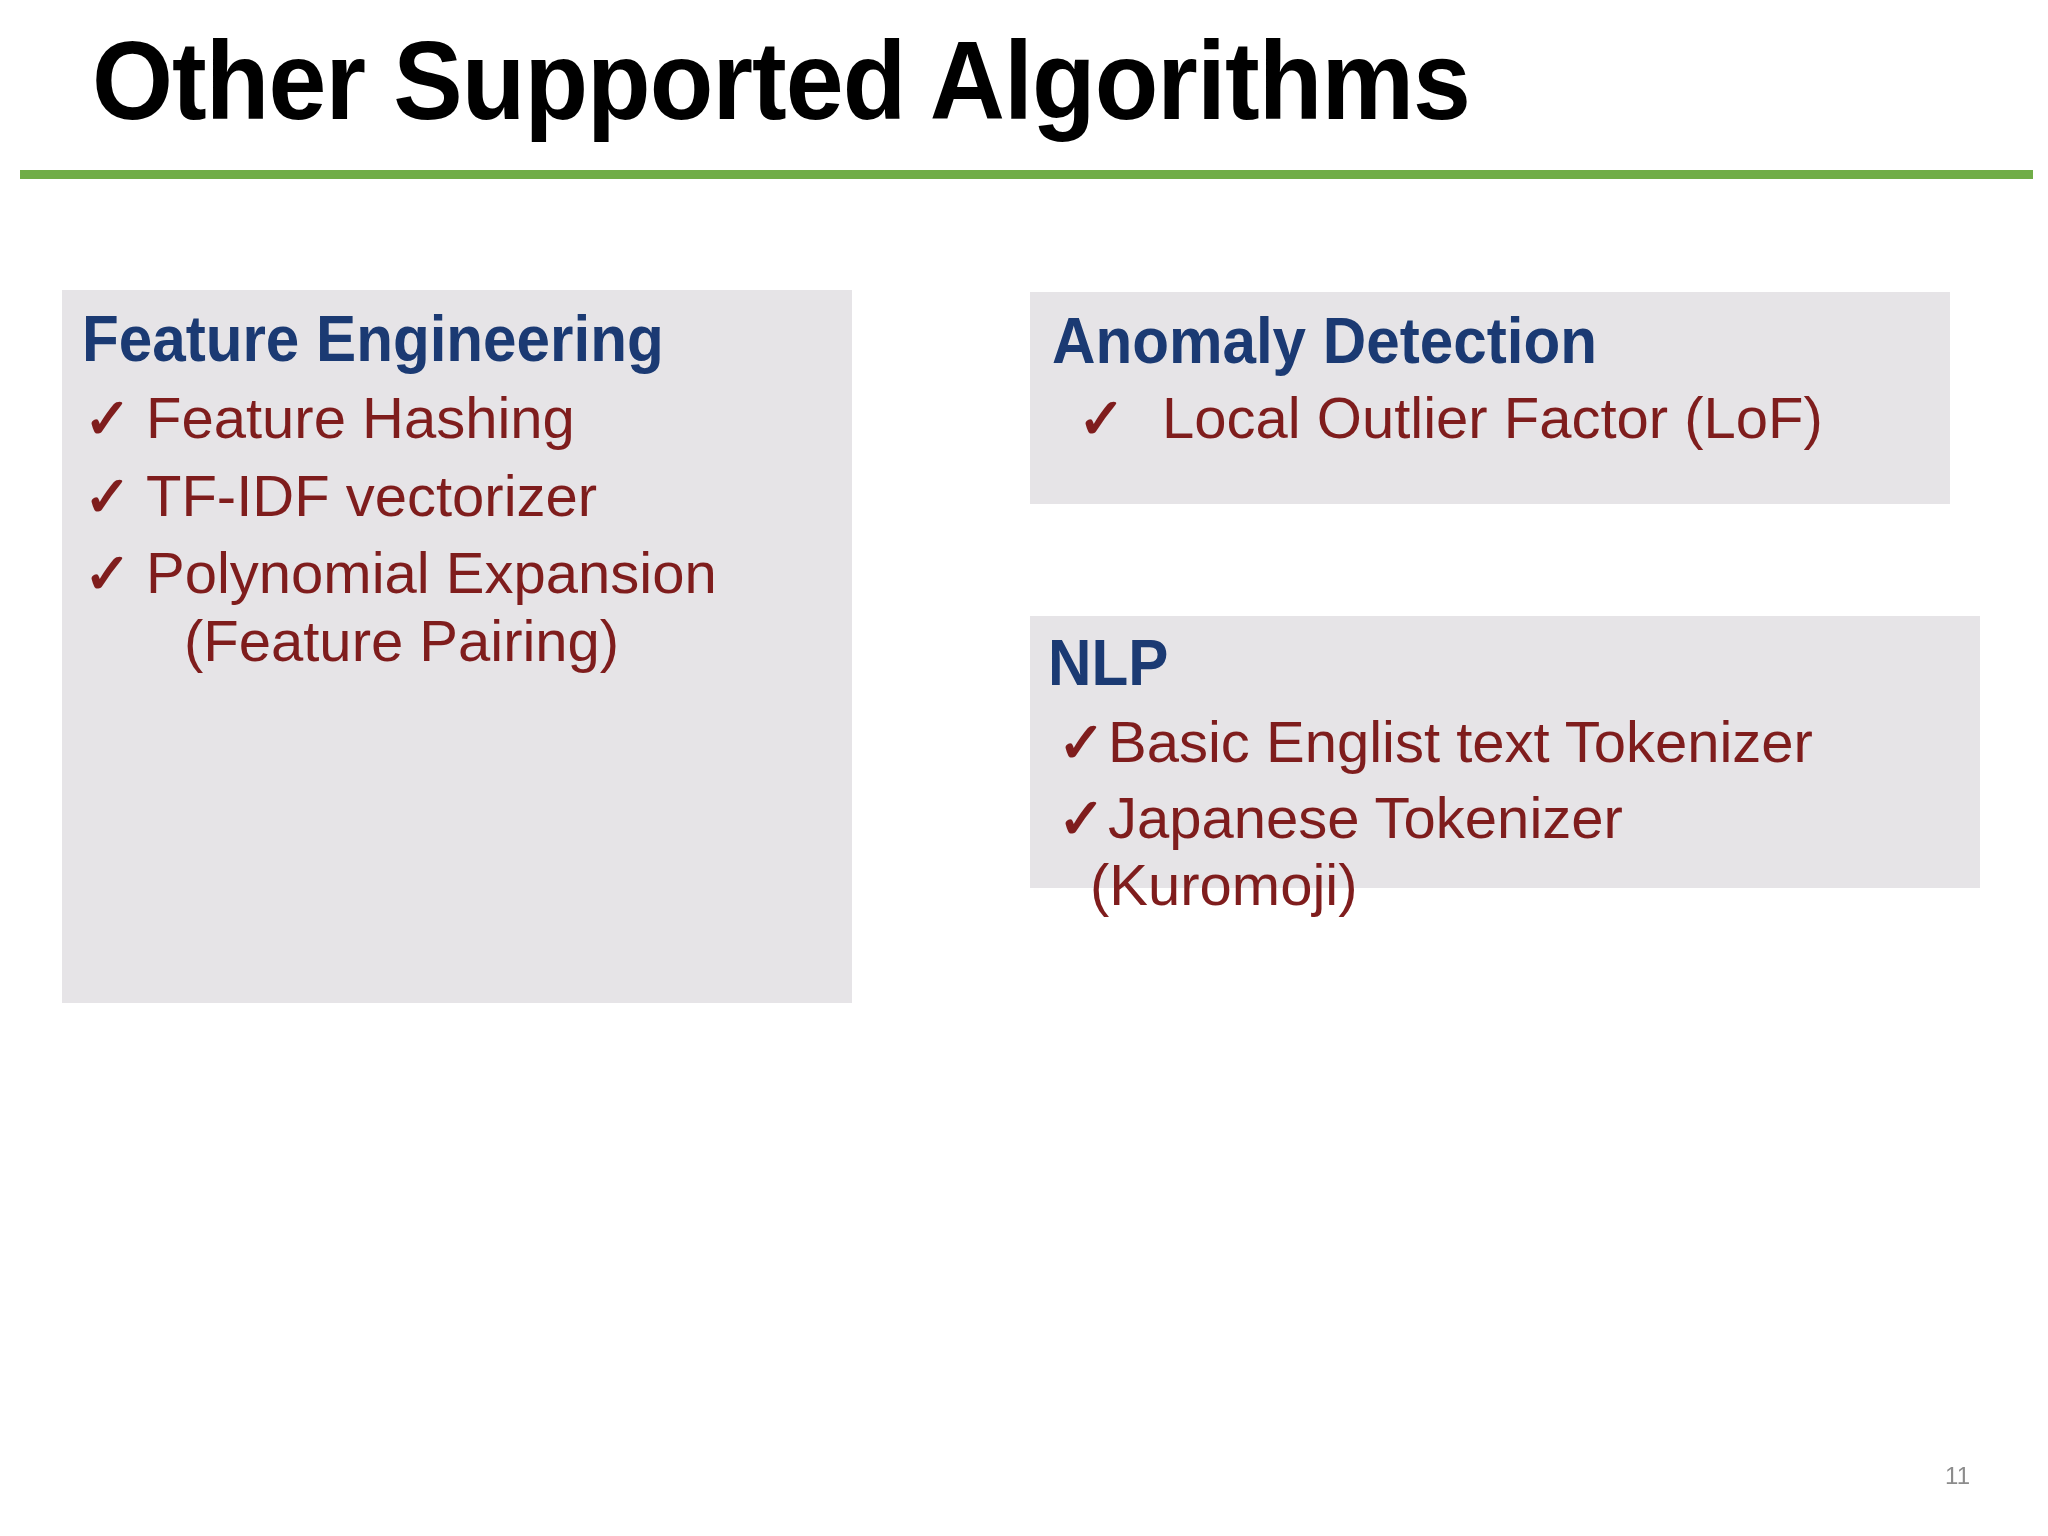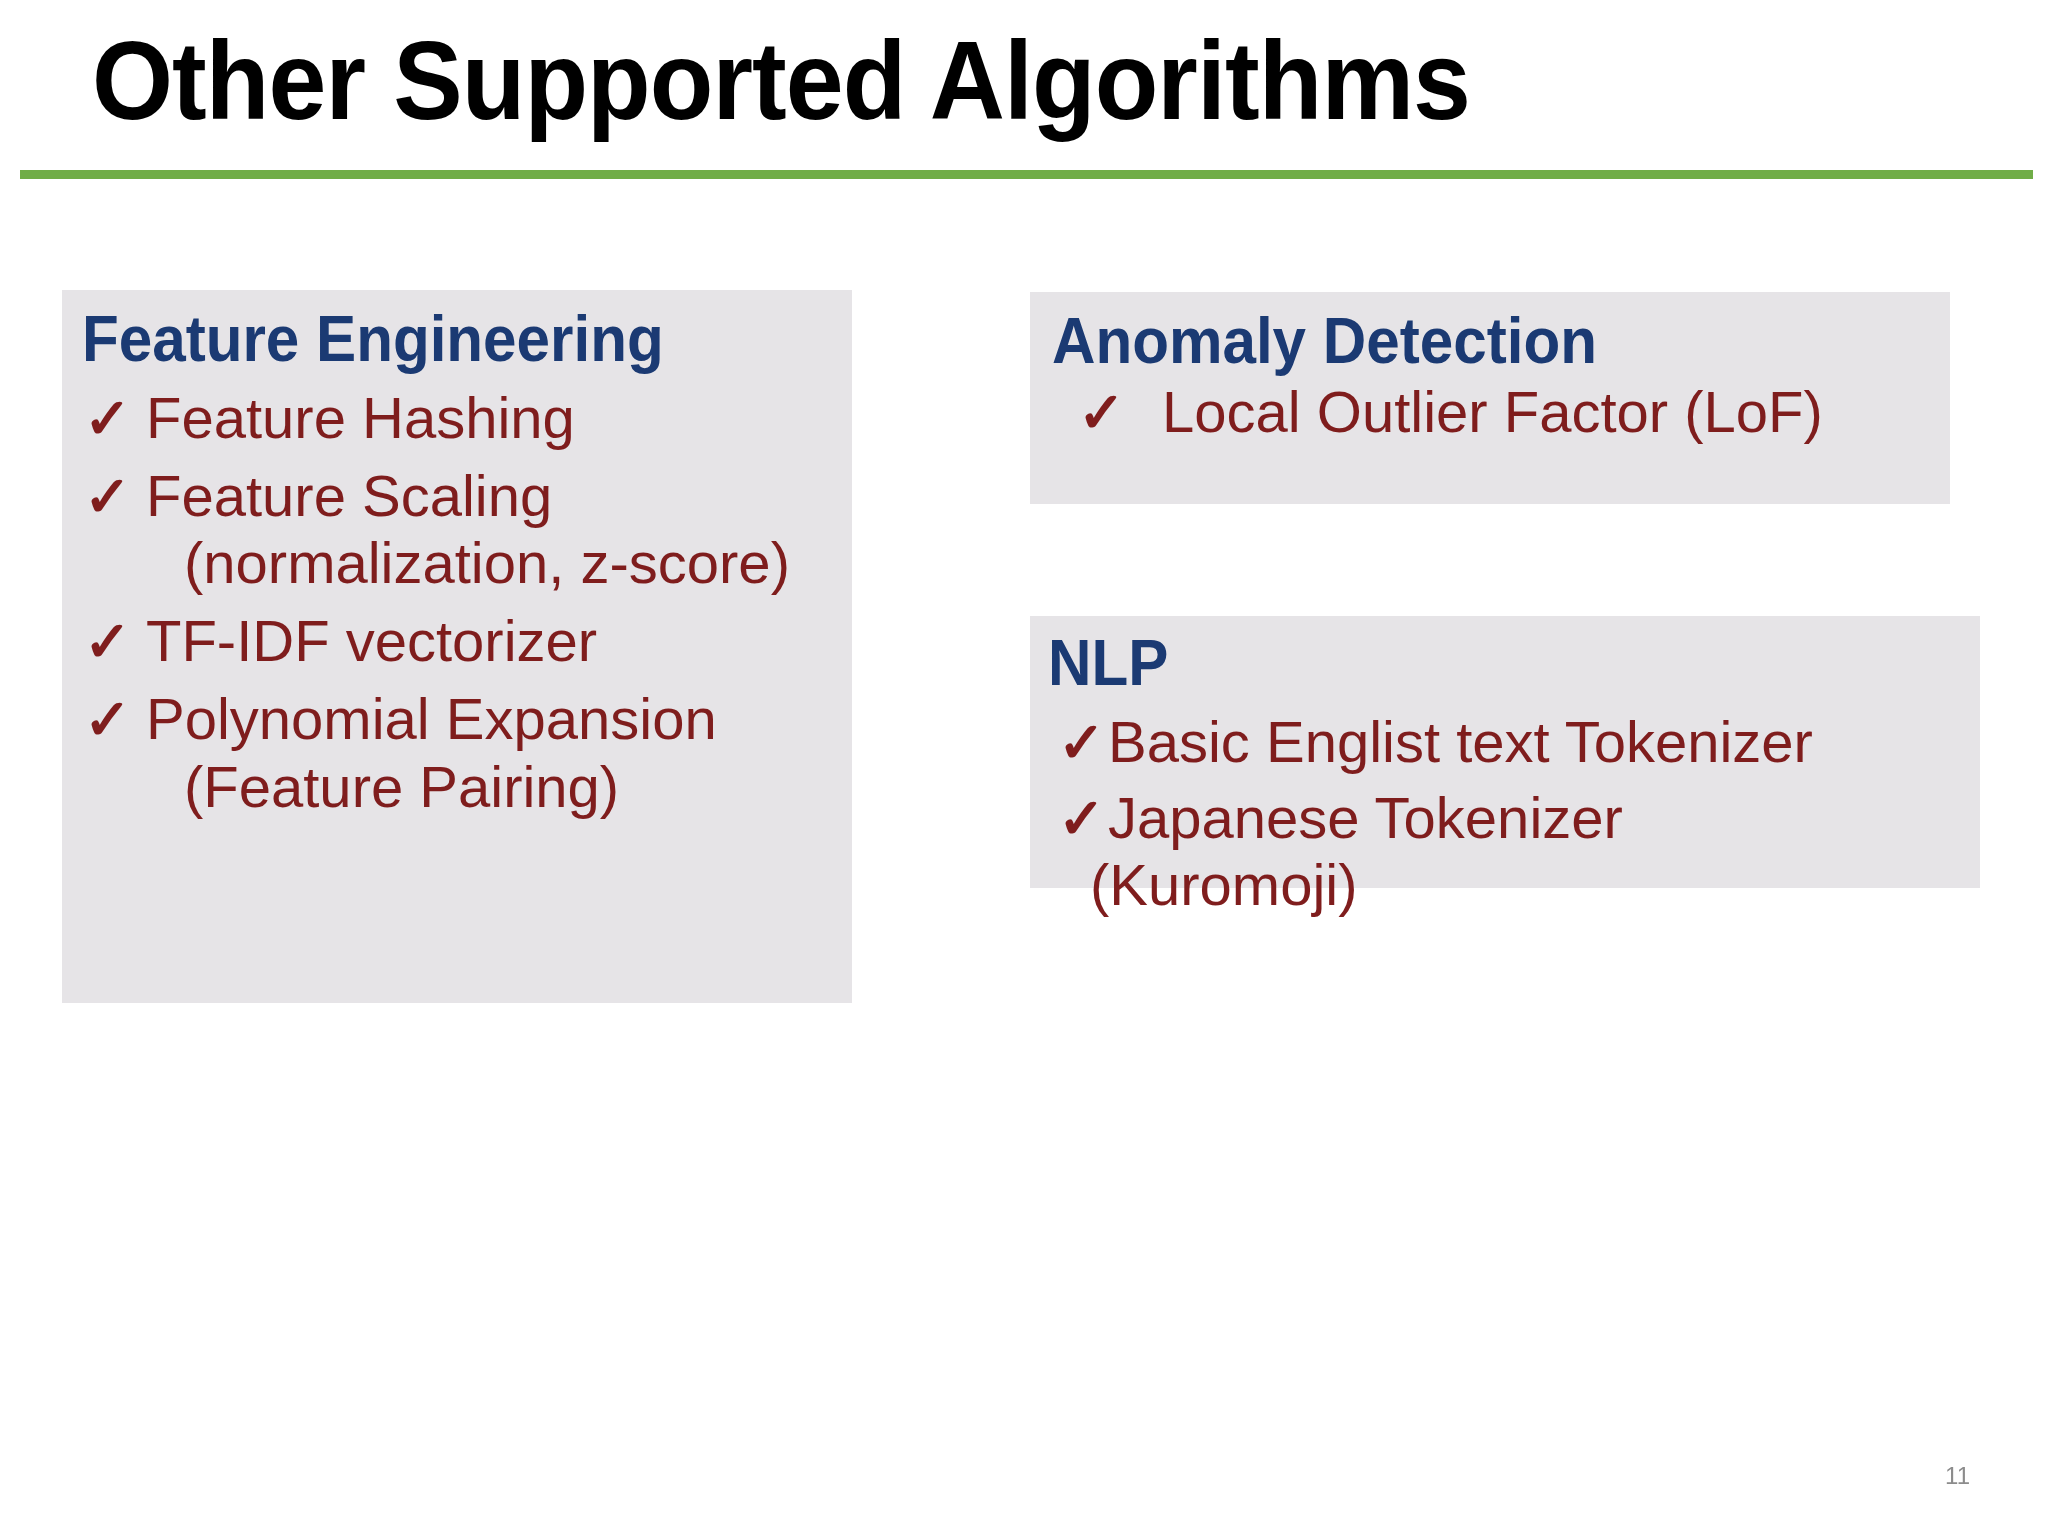--- a/index.html
+++ b/index.html
@@ -115,20 +115,21 @@
   #list-feature-engineering {
     margin-top: 8px;
     margin-left: 22px;
   }
   #list-feature-engineering li { margin-bottom: 10px; }
   #list-feature-engineering .check { width: 62px; }
   #list-feature-engineering .subline { margin-left: 100px; }
 
   
   #list-anomaly-detection {
+    margin-top: 6px;
     margin-left: 48px;
   }
   #list-anomaly-detection .check { width: 84px; }
 
   
   #list-nlp {
     margin-top: 8px;
     margin-left: 28px;
   }
   #list-nlp li { margin-bottom: 8px; }
@@ -151,24 +152,20 @@
 
 <div id="title-rule"></div>
 
 <div class="panel" id="panel-feature-engineering">
   <div class="panel-heading">Feature Engineering</div>
   <ul class="bullets" id="list-feature-engineering">
     <li>
       <span class="check">✓</span><span class="item-text">Feature Hashing</span>
     </li>
     <li>
-      <span class="check">✓</span><span class="item-text">Feature Scaling</span>
-      <span class="subline">(normalization, z-score)</span>
-    </li>
-    <li>
       <span class="check">✓</span><span class="item-text">TF-IDF vectorizer</span>
     </li>
     <li>
       <span class="check">✓</span><span class="item-text">Polynomial Expansion</span>
       <span class="subline">(Feature Pairing)</span>
     </li>
   </ul>
 </div>
 
 <div class="panel" id="panel-anomaly-detection">

